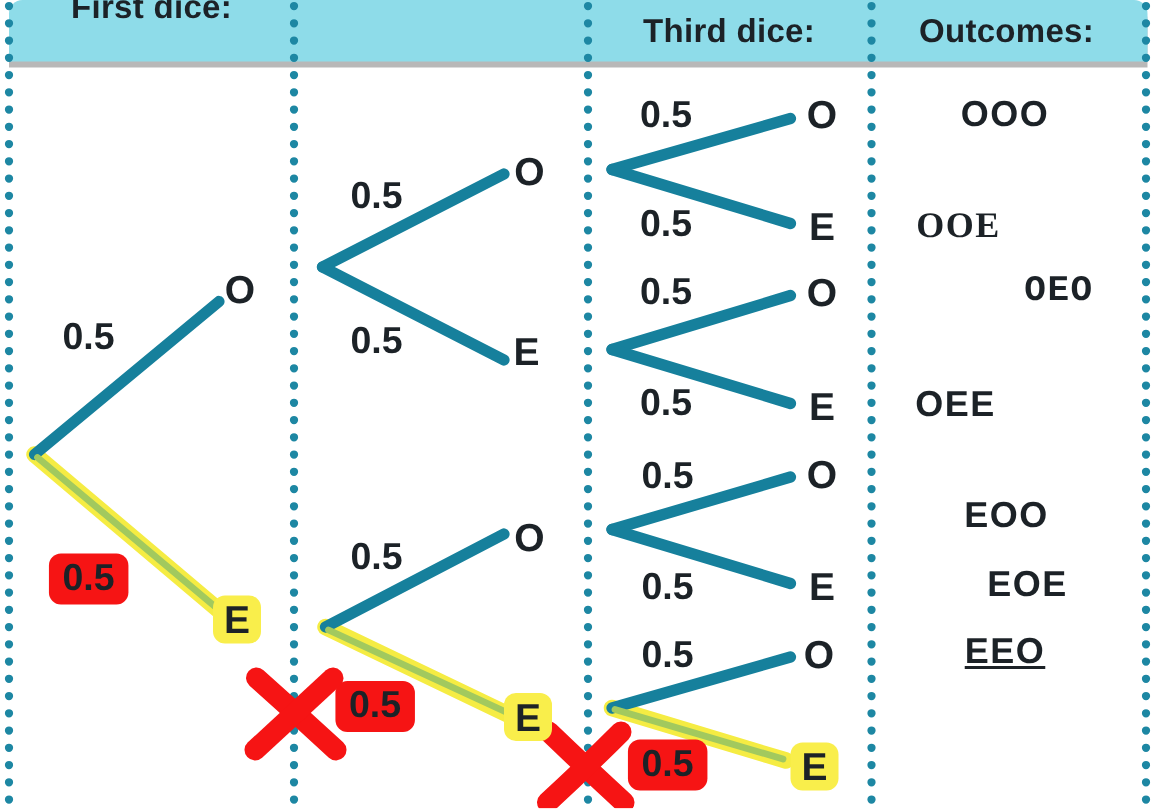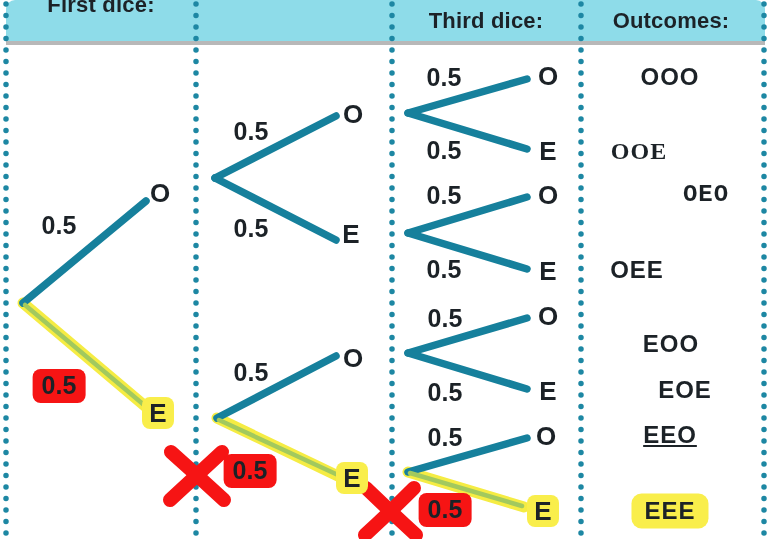--- a/index.html
+++ b/index.html
@@ -144,15 +144,14 @@
   <span class="lbl badge" style="left:445px;top:510px;">0.5</span>
   <span class="lbl node-box" style="left:543px;top:511px;">E</span>
 
   <span class="lbl outcome" style="left:670px;top:77px;">OOO</span>
   <span class="lbl outcome" style="left:639px;top:151px;font-family:Liberation Serif, serif;">OOE</span>
   <span class="lbl outcome" style="left:706px;top:195px;font-family:Liberation Mono, monospace;">OEO</span>
   <span class="lbl outcome" style="left:637px;top:270px;">OEE</span>
   <span class="lbl outcome" style="left:671px;top:317px;margin-top:27px;">EOO</span>
   <span class="lbl outcome" style="left:685px;top:390px;">EOE</span>
   <span class="lbl outcome" style="left:670px;top:435px;text-decoration:underline;">EEO</span>
-  <span class="lbl outcome-box" style="left:670px;top:511px;">EEE</span>
 
 </div>
 
 </body></html>

